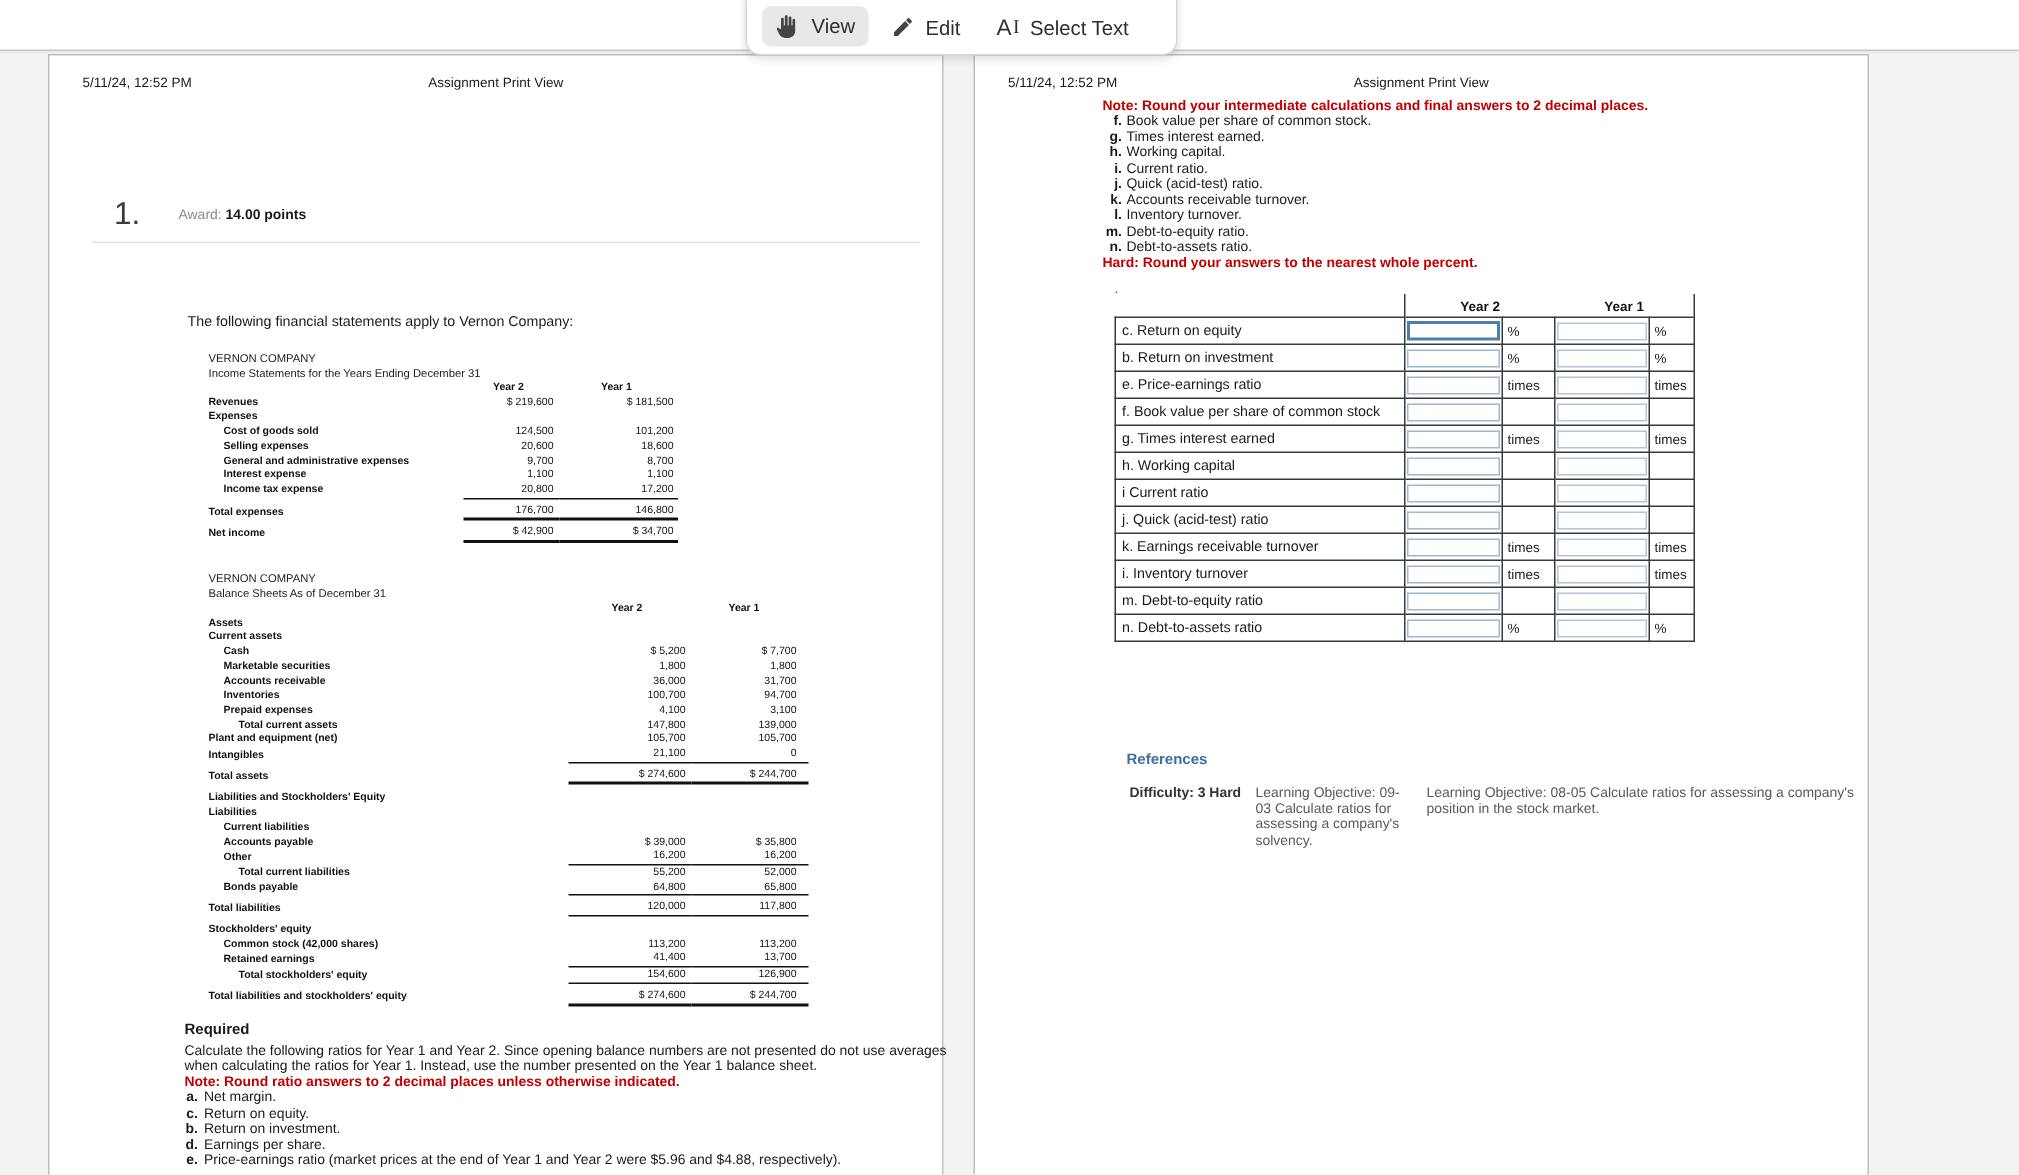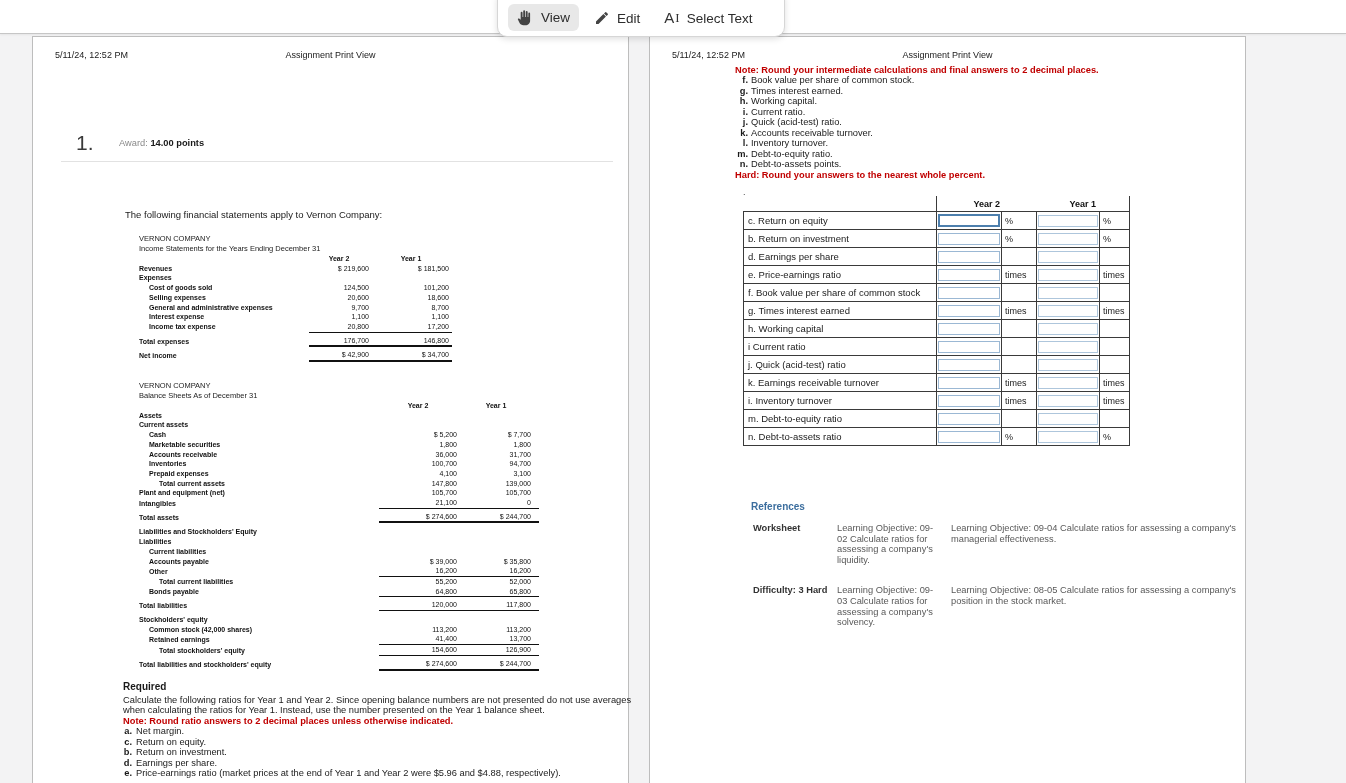--- a/index.html
+++ b/index.html
@@ -354,21 +354,21 @@
     <div class="rednote">Note: Round your intermediate calculations and final answers to 2 decimal places.</div>
     <div id="list-fn">
         <div class="litem"><span class="ltr">f.</span><span>Book value per share of common stock.</span></div>
         <div class="litem"><span class="ltr">g.</span><span>Times interest earned.</span></div>
         <div class="litem"><span class="ltr">h.</span><span>Working capital.</span></div>
         <div class="litem"><span class="ltr">i.</span><span>Current ratio.</span></div>
         <div class="litem"><span class="ltr">j.</span><span>Quick (acid-test) ratio.</span></div>
         <div class="litem"><span class="ltr">k.</span><span>Accounts receivable turnover.</span></div>
         <div class="litem"><span class="ltr">l.</span><span>Inventory turnover.</span></div>
         <div class="litem"><span class="ltr">m.</span><span>Debt-to-equity ratio.</span></div>
-        <div class="litem"><span class="ltr">n.</span><span>Debt-to-assets points.</span></div>
+        <div class="litem"><span class="ltr">n.</span><span>Debt-to-assets ratio.</span></div>
       </div>
     <div class="rednote">Hard: Round your answers to the nearest whole percent.</div>
   </div>
 
   <div class="stray-dot">.</div>
 
   <table id="anstable">
     <colgroup>
       <col style="width:193px">
         <col style="width:65px">
@@ -400,31 +400,20 @@
           <td class="inp">
             <input type="text" class="in-y2" style="">
           </td>
           <td class="unit">%</td>
           <td class="inp">
             <input type="text" class="in-y1" style="">
           </td>
           <td class="unit">%</td>
         </tr>
         <tr>
-          <td class="albl">d. Earnings per share</td>
-          <td class="inp">
-            <input type="text" class="in-y2" style="">
-          </td>
-          <td class="unit"></td>
-          <td class="inp">
-            <input type="text" class="in-y1" style="">
-          </td>
-          <td class="unit"></td>
-        </tr>
-        <tr>
           <td class="albl">e. Price-earnings ratio</td>
           <td class="inp">
             <input type="text" class="in-y2" style="">
           </td>
           <td class="unit">times</td>
           <td class="inp">
             <input type="text" class="in-y1" style="">
           </td>
           <td class="unit">times</td>
         </tr>
@@ -525,24 +514,19 @@
           <td class="inp">
             <input type="text" class="in-y1" style="">
           </td>
           <td class="unit">%</td>
         </tr>
       </tbody>
   </table>
 
   <div class="refs-h">References</div>
   <div class="refs" id="refs-rows">
-      <div class="ref-row">
-        <div class="ref-lbl">Worksheet</div>
-        <div class="ref-a">Learning Objective: 09-02 Calculate ratios for assessing a company's liquidity.</div>
-        <div class="ref-b">Learning Objective: 09-04 Calculate ratios for assessing a company's managerial effectiveness.</div>
-      </div>
       <div class="ref-row">
         <div class="ref-lbl">Difficulty: 3 Hard</div>
         <div class="ref-a">Learning Objective: 09-03 Calculate ratios for assessing a company's solvency.</div>
         <div class="ref-b">Learning Objective: 08-05 Calculate ratios for assessing a company's position in the stock market.</div>
       </div>
     </div>
 </div>
 
 </body></html>

